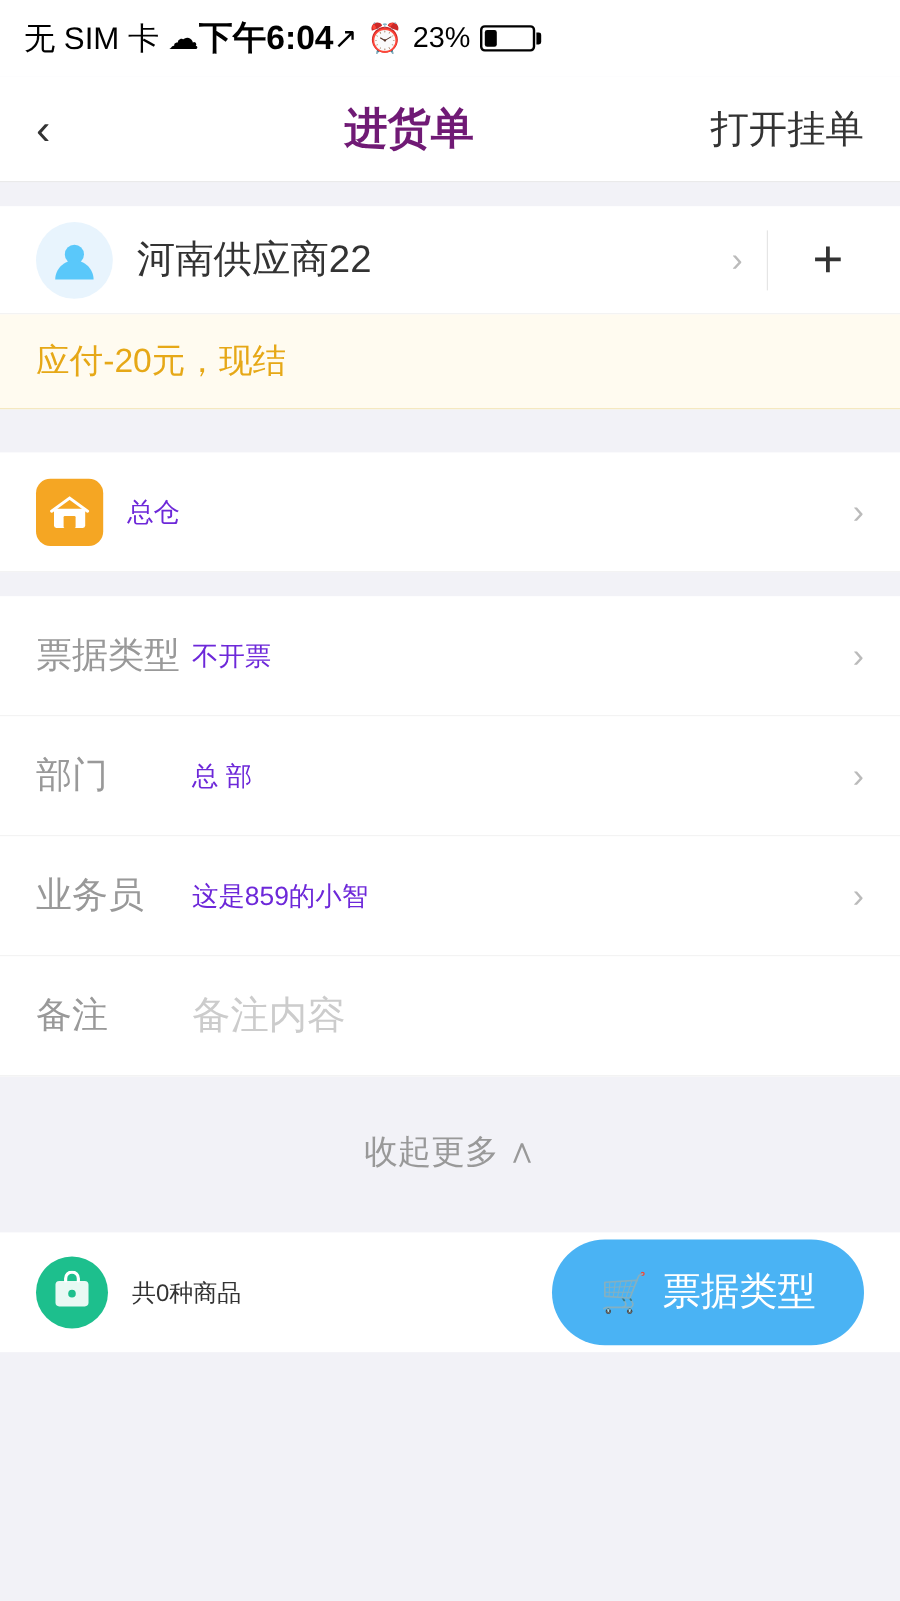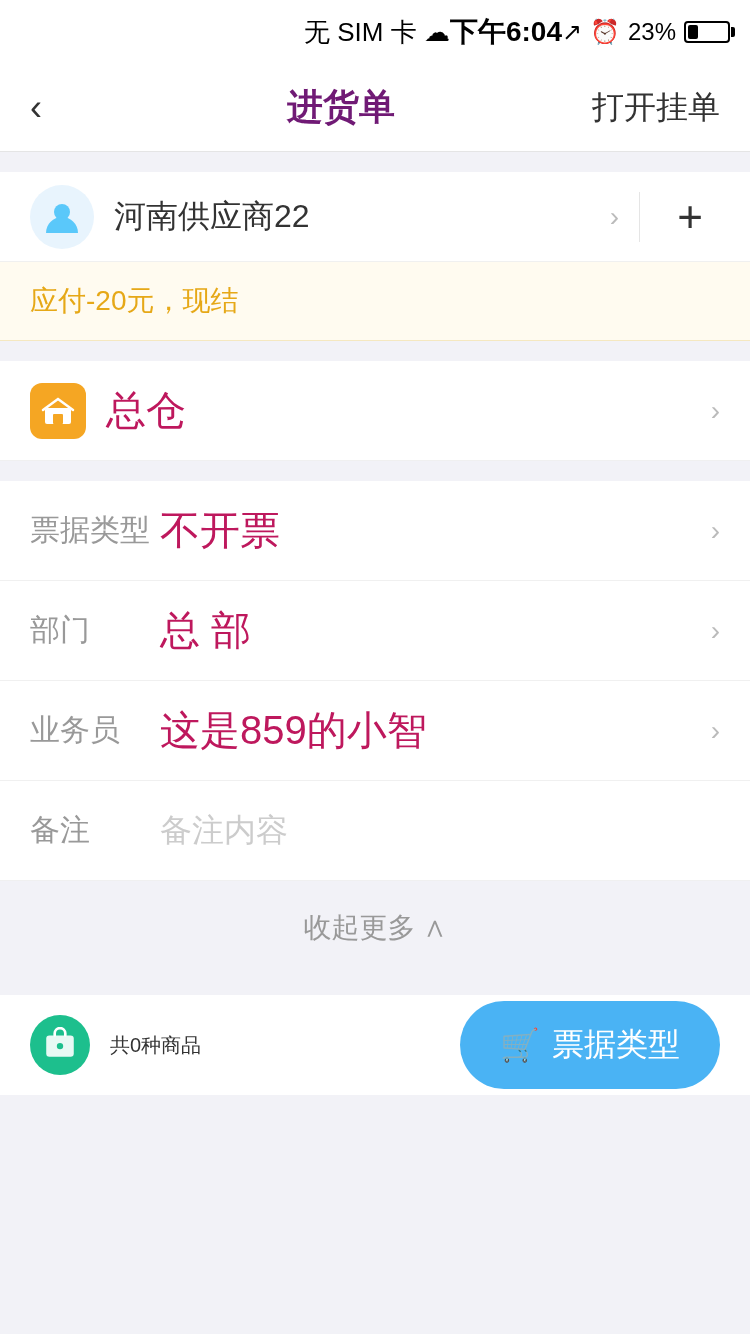--- a/index.html
+++ b/index.html
@@ -13,21 +13,21 @@
       color: #333;
     }
 
     
     .status-bar {
       width: 750px;
       height: 64px;
       background: #fff;
       display: flex;
       align-items: center;
-      justify-content: flex-end;
+      justify-content: flex-start;
       padding: 0 20px;
       font-size: 26px;
       color: #000;
     }
     .status-left { display: flex; align-items: center; gap: 10px; }
     .status-center { font-size: 28px; font-weight: 600; }
     .status-right { display: flex; align-items: center; gap: 8px; font-size: 24px; }
     .battery-icon {
       width: 46px; height: 22px;
       border: 2px solid #000;
@@ -85,21 +85,21 @@
 
     
     .section-gap {
       height: 20px;
       background: #f2f2f7;
     }
 
     
     .card {
       background: #fff;
-      margin-bottom: 0;
+      margin-bottom: 16px;
     }
 
     
     .supplier-row {
       background: #fff;
       display: flex;
       align-items: center;
       padding: 0 30px;
       height: 90px;
       border-bottom: 1px solid #f0f0f0;
@@ -172,22 +172,22 @@
     }
     .form-row-icon svg { width: 34px; height: 34px; }
     .form-label {
       font-size: 30px;
       color: #999;
       width: 130px;
       flex-shrink: 0;
     }
     .form-value {
       flex: 1;
-      font-size: 40px;
-      color: #be185d;
+      font-size: 22px;
+      color: #6d28d9;
     }
     .form-placeholder {
       flex: 1;
       font-size: 32px;
       color: #ccc;
     }
 
     
     .warehouse-row {
       background: #fff;

